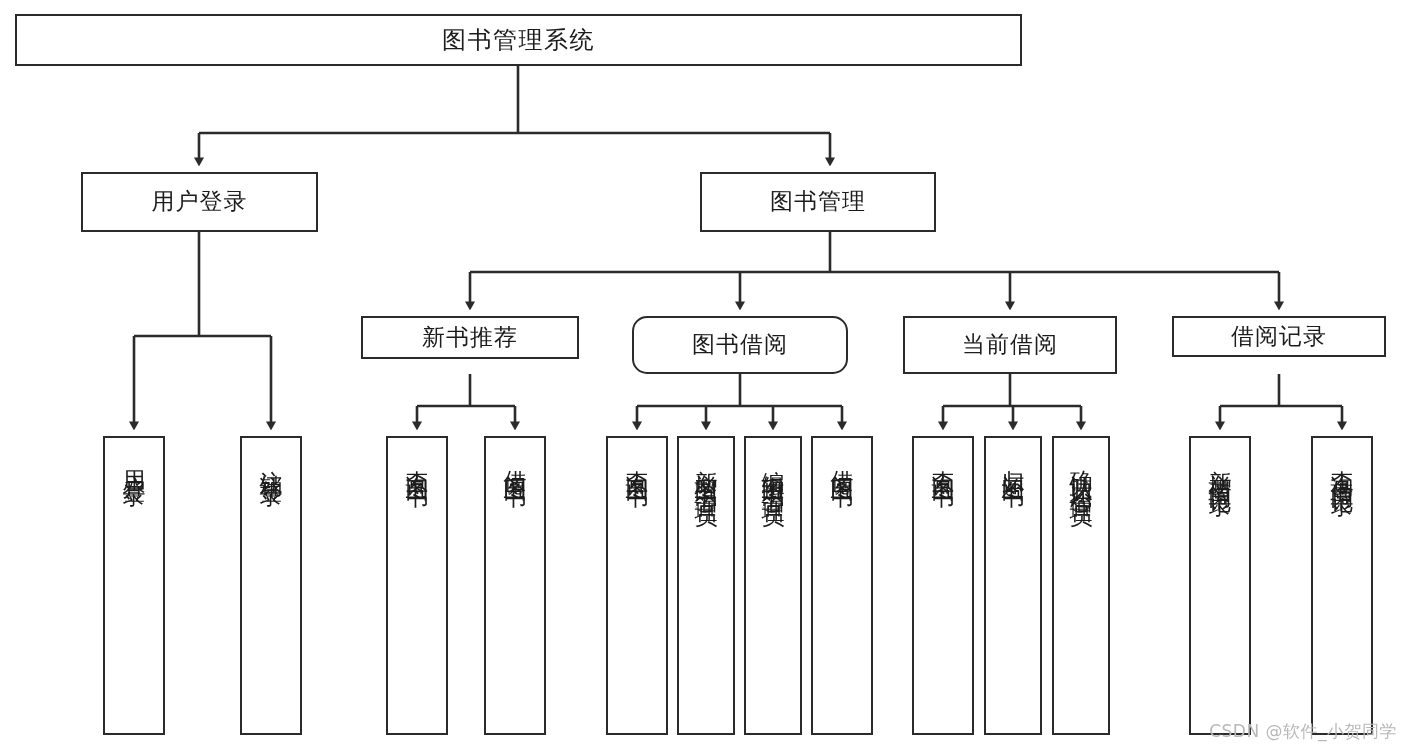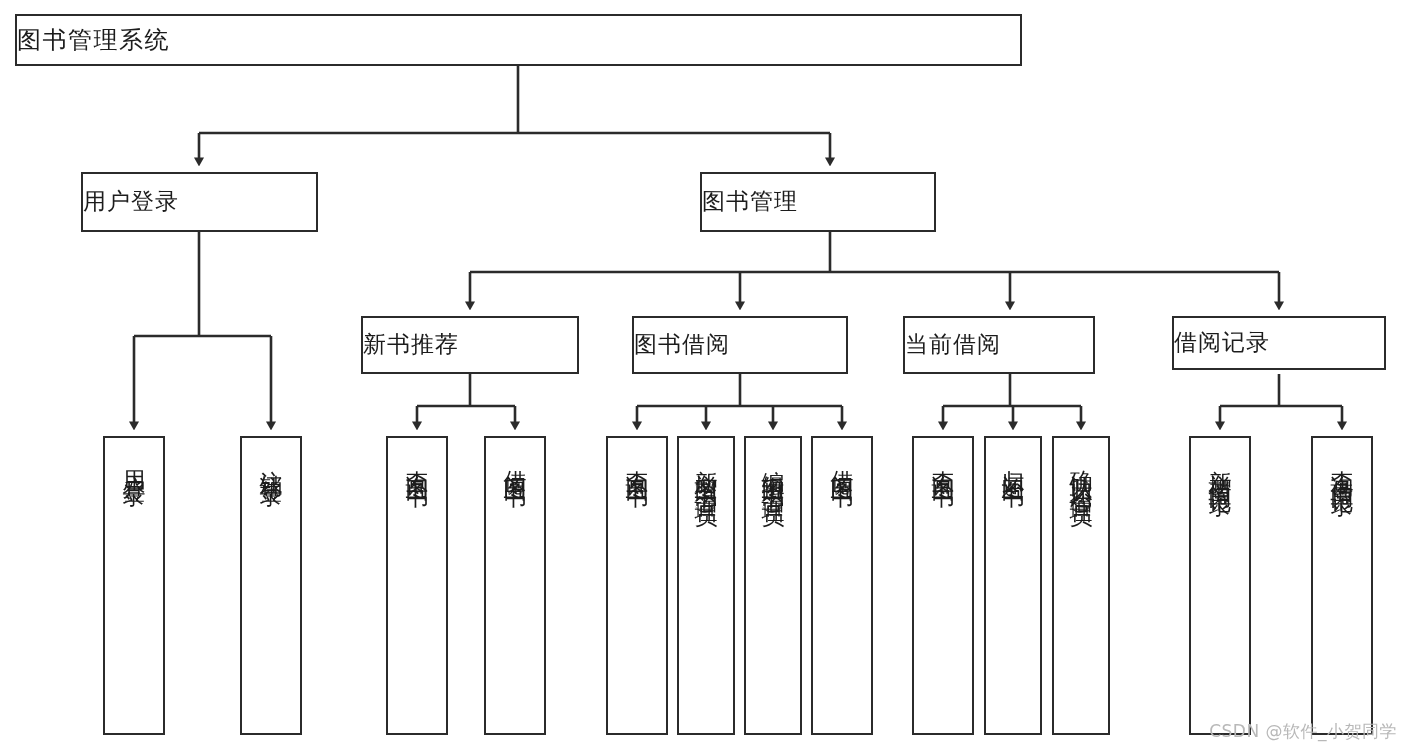--- a/index.html
+++ b/index.html
@@ -25,20 +25,21 @@
     height: 747px;
     pointer-events: none;
   }
   .node {
     position: absolute;
     box-sizing: border-box;
     border: 2.5px solid #2b2b2b;
     background: #ffffff;
     display: flex;
     align-items: center;
+    justify-content: center;
     color: #1c1c1c;
   }
   .node-h {
     font-size: 23px;
     letter-spacing: 1px;
     line-height: 1.1;
   }
   .node-root {
     font-size: 24px;
     letter-spacing: 1.5px;
@@ -126,30 +127,30 @@
   <div id="nodes">
       <div class="node node-root" style="left: 15px; top: 14px; width: 1007px; height: 52px;">
         <span>图书管理系统</span>
       </div>
       <div class="node node-h" style="left: 81px; top: 172px; width: 237px; height: 60px;">
         <span>用户登录</span>
       </div>
       <div class="node node-h" style="left: 700px; top: 172px; width: 236px; height: 60px;">
         <span>图书管理</span>
       </div>
-      <div class="node node-h" style="left: 361px; top: 316px; width: 218px; height: 58px;">
+      <div class="node node-h" style="left: 361px; top: 316px; width: 218px; height: 43px;">
         <span>新书推荐</span>
       </div>
-      <div class="node node-h" style="left: 632px; top: 316px; width: 216px; height: 58px;">
+      <div class="node node-h" style="left: 632px; top: 316px; width: 216px; height: 58px; border-radius: 15px;">
         <span>图书借阅</span>
       </div>
-      <div class="node node-h" style="left: 903px; top: 316px; width: 192px; height: 58px;">
+      <div class="node node-h" style="left: 903px; top: 316px; width: 214px; height: 58px;">
         <span>当前借阅</span>
       </div>
-      <div class="node node-h" style="left: 1172px; top: 316px; width: 214px; height: 54px;">
+      <div class="node node-h" style="left: 1172px; top: 316px; width: 214px; height: 41px;">
         <span>借阅记录</span>
       </div>
       <div class="node node-leaf" style="left: 103px; top: 436px; width: 62px; height: 299px;">
         <span class="vtext">用户登录</span>
       </div>
       <div class="node node-leaf" style="left: 240px; top: 436px; width: 62px; height: 299px;">
         <span class="vtext">注销登录</span>
       </div>
       <div class="node node-leaf" style="left: 386px; top: 436px; width: 62px; height: 299px;">
         <span class="vtext">查询图书</span>

